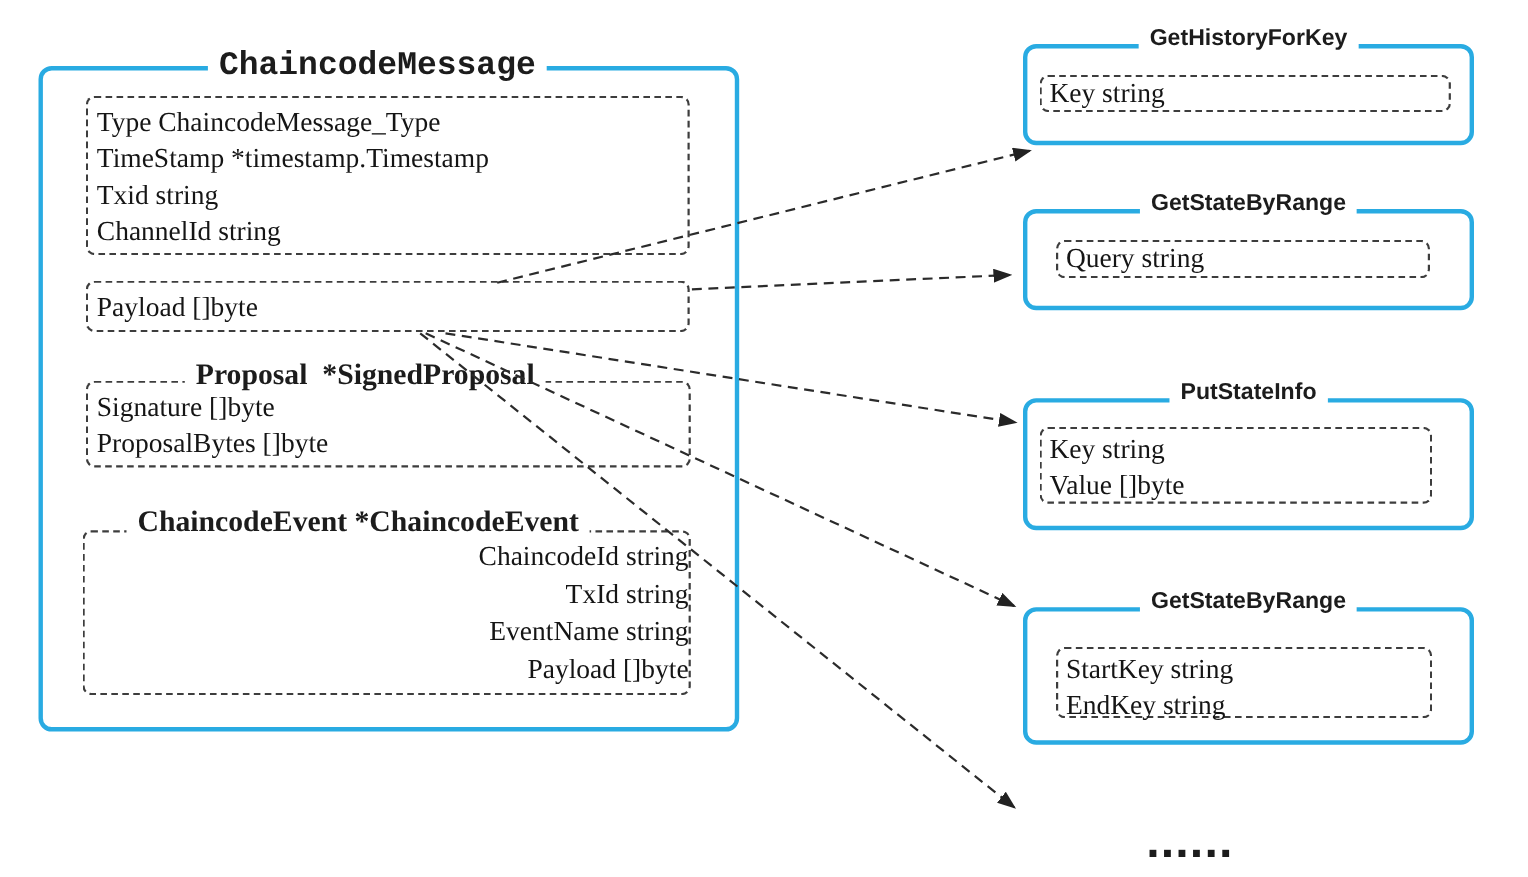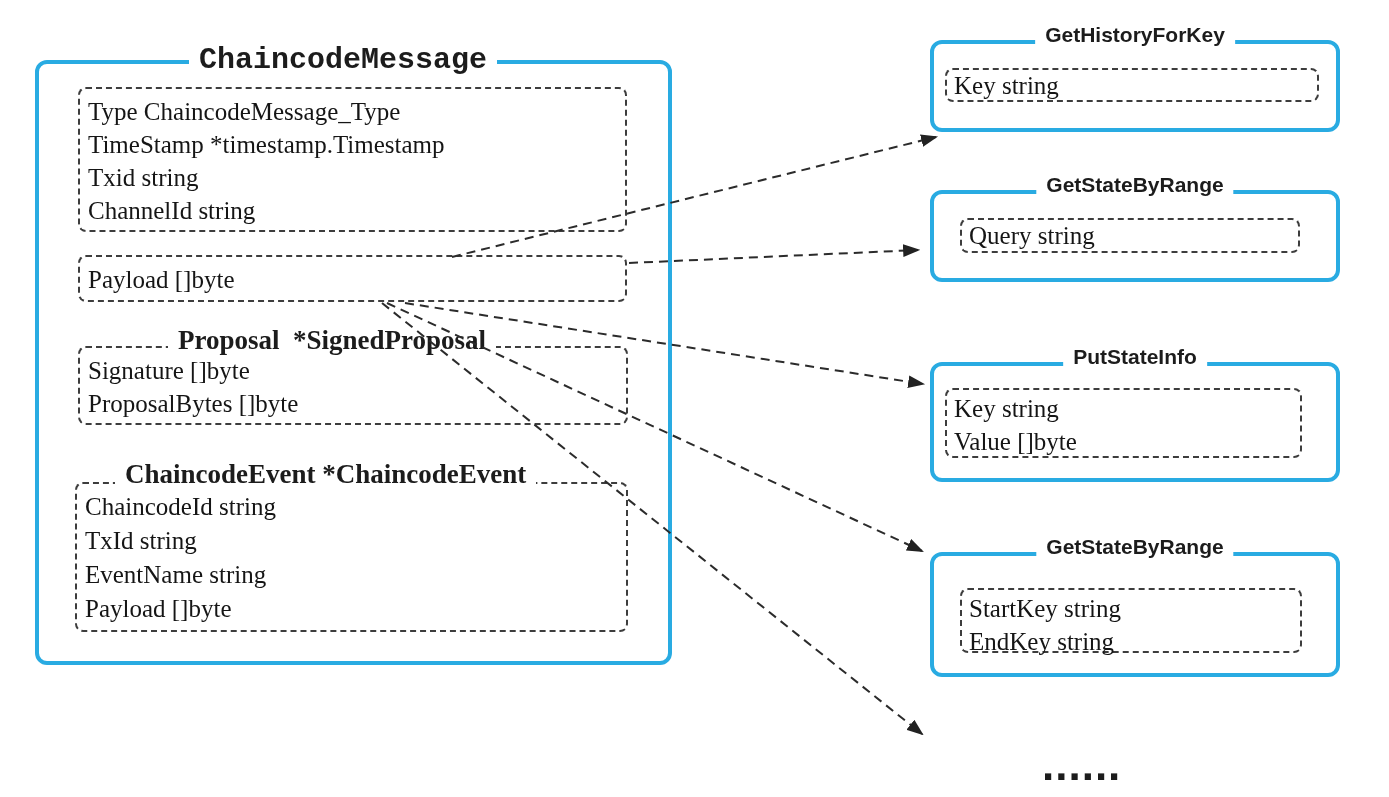--- a/index.html
+++ b/index.html
@@ -18,21 +18,21 @@
   }
   .main-title{font-size:30px;line-height:36px;top:-22px;left:150px;font-family:Liberation Mono, monospace;}
   .msg-title{font-size:21px;line-height:34px;top:-26px;left:50%;transform:translateX(-50%);}
   
   .dashedbox{
     position:absolute;border:2px dashed #3d3d3d;border-radius:8px;box-sizing:border-box;
   }
   .field{font-size:25px;white-space:nowrap;}
   .pad{padding:6px 0 0 8px;}
   .lh33 .field{line-height:33px;}
-  .lh34 .field{line-height:34px;}
+  .lh34 .field{line-height:34px;text-align:right;}
   .lh30 .field{line-height:30px;}
   
   .inner-header{
     position:absolute;background:#fff;padding:0 10px;font-weight:bold;
     font-size:27px;line-height:32px;white-space:pre;color:#1c1c1c;
   }
   
   .sec-a       {left:39px;top:23px;width:549px;height:145px;}
   .sec-payload {left:39px;top:191px;width:549px;height:47px;}
   .sec-proposal{left:39px;top:282px;width:550px;height:79px;}

